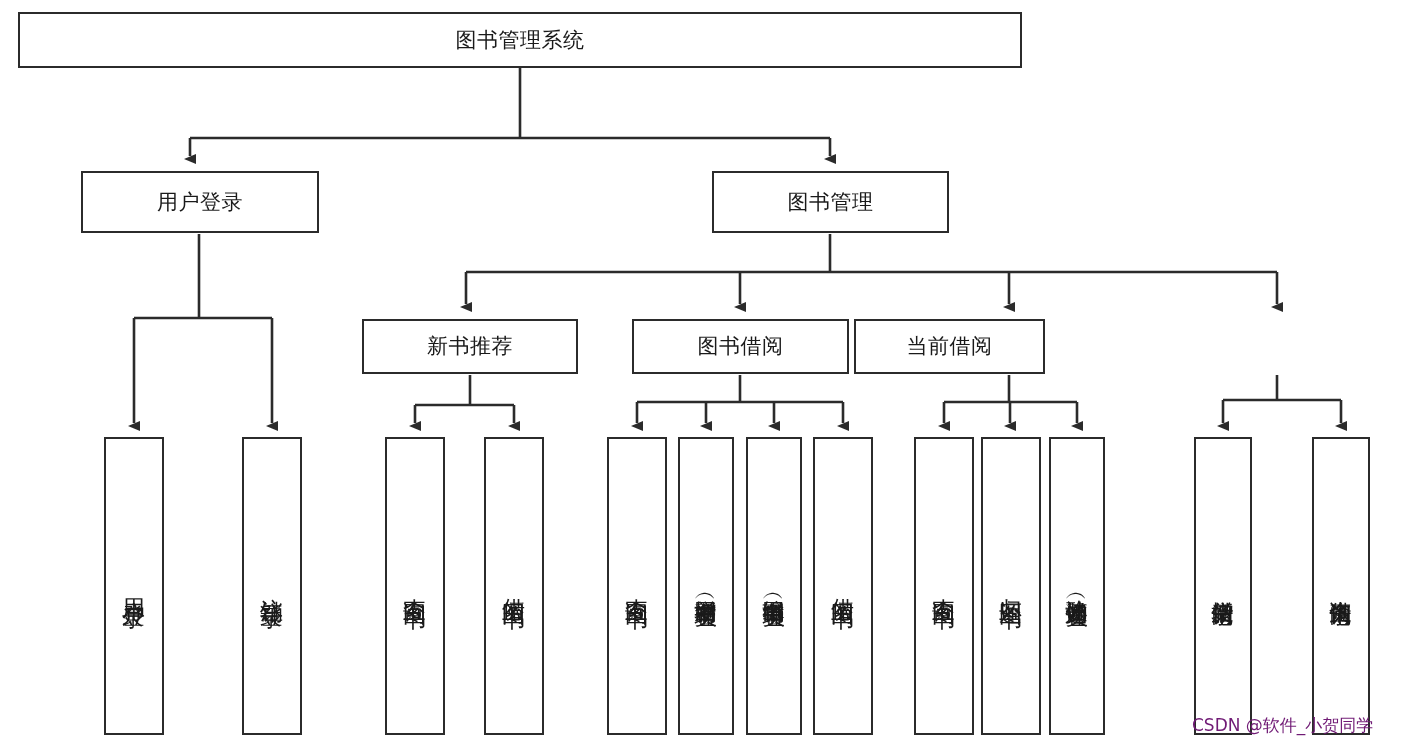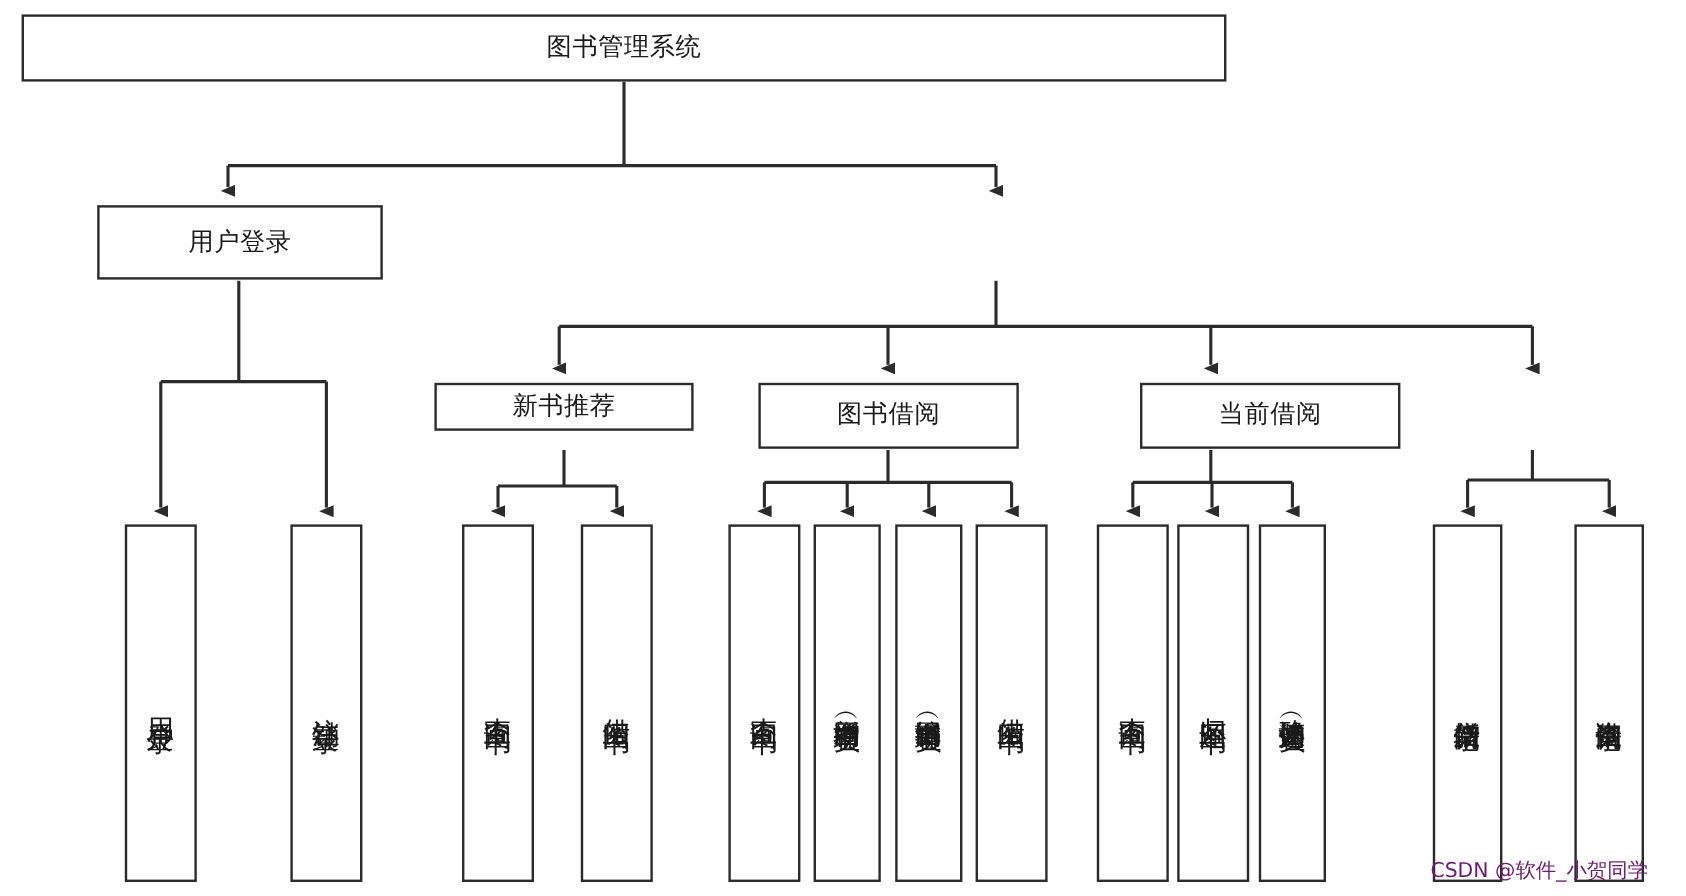--- a/index.html
+++ b/index.html
@@ -130,30 +130,33 @@
   </svg>
 
   <div class="node horiz" style="left:18px; top:12px; width:1004px; height:56px;">
     <span class="label">图书管理系统</span>
   </div>
 
   <div class="node horiz" style="left:81px; top:171px; width:238px; height:62px;">
     <span class="label">用户登录</span>
   </div>
 
-
-  <div class="node horiz" style="left:362px; top:319px; width:216px; height:40px;">
+  <div class="node horiz" style="left:712px; top:171px; width:237px; height:62px;">
+    <span class="label">图书管理</span>
+  </div>
+
+  <div class="node horiz" style="left:362px; top:319px; width:216px; height:55px;">
     <span class="label">新书推荐</span>
   </div>
 
   <div class="node horiz" style="left:632px; top:319px; width:217px; height:55px;text-align:center;">
     <span class="label">图书借阅</span>
   </div>
 
-  <div class="node horiz" style="left:950px; top:319px; width:217px; height:55px;">
+  <div class="node horiz" style="left:854px; top:319px; width:191px; height:55px;">
     <span class="label">当前借阅</span>
   </div>
 
 
   <div class="node vert" style="left:104px; top:437px; width:60px; height:298px;">
     <span class="label">用户登录</span>
   </div>
 
   <div class="node vert" style="left:242px; top:437px; width:60px; height:298px;">
     <span class="label">注销登录</span>

